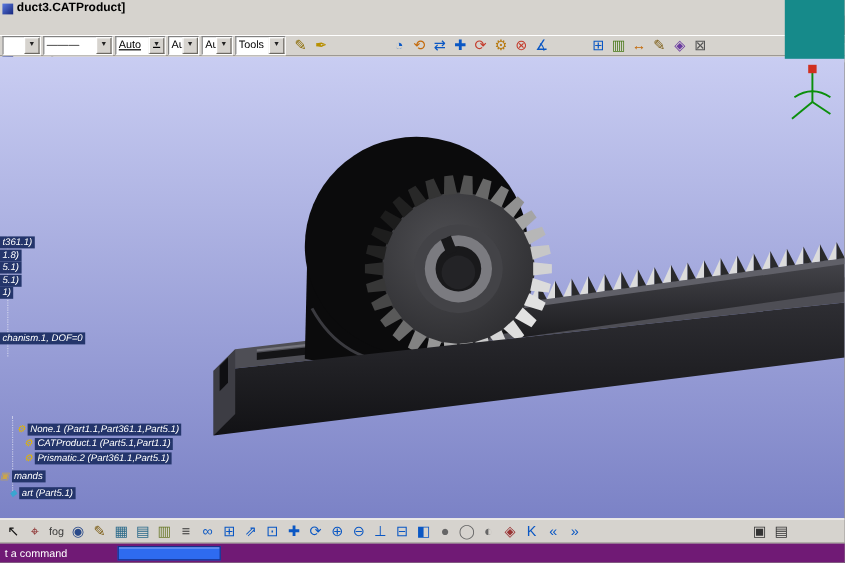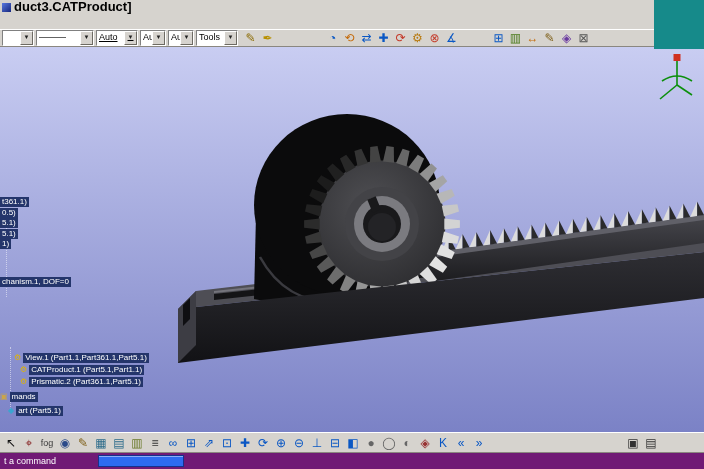--- a/index.html
+++ b/index.html
@@ -1,21 +1,21 @@
 <!DOCTYPE html>
 <html><head>
 <meta charset="utf-8">
 <style>
   html,body{margin:0;padding:0;background:#222;}
   #app{position:relative;width:704px;height:469px;overflow:hidden;
        background:#d6d3ce;font-family:"Liberation Sans",sans-serif;
        -webkit-user-select:none;user-select:none;}
   
   .titlebar{position:absolute;top:0;left:0;width:100%;height:13px;background:#d6d3ce;
-            display:flex;align-items:center;font-size:13px;font-weight:bold;color:#000;}
+            display:flex;align-items:center;font-size:10px;font-weight:bold;color:#000;}
   .appicon{width:9px;height:9px;margin:1px 3px 0 2px;
            background:linear-gradient(135deg,#5a7ae0,#16267c);flex:0 0 auto;}
   .menubar{position:absolute;top:13px;left:0;width:100%;height:16px;background:#d6d3ce;
            display:flex;align-items:center;font-size:10px;color:#000;
            box-shadow:inset 0 1px 0 #ffffff;margin-top:23px;}
   .brand{margin:0 8px 0 2px;white-space:nowrap;}
   .menus{display:flex;list-style:none;margin:0;padding:0;}
   .menus li{padding:1px 7px;cursor:default;}
   .toolbar{position:absolute;top:29px;left:0;width:100%;height:18px;background:#d6d3ce;
            display:flex;align-items:center;box-shadow:inset 0 1px 0 #ffffff, inset 0 -1px 0 #8a8780;}
@@ -26,21 +26,21 @@
                 font-size:6px;text-align:center;line-height:11px;color:#222;}
   .tbicon{min-width:17px;height:16px;line-height:16px;text-align:center;font-size:12px;
           flex:0 0 auto;cursor:default;}
   .spacer1{width:48px;flex:0 0 auto;} .spacer2{width:30px;flex:0 0 auto;}
   
   .viewport{position:absolute;top:47px;left:0;width:704px;height:385px;overflow:hidden;}
   .viewport svg.scene{position:absolute;top:0;left:0;}
   .compass{position:absolute;top:4px;right:4px;}
   .tealcorner{position:absolute;top:0;right:0;width:50px;height:49px;background:#168a8a;z-index:60;}
   
-  .tree{position:absolute;top:0;left:0;width:280px;height:100%;z-index:20;}
+  .tree{position:absolute;top:0;left:0;width:280px;height:100%;z-index:20;font-style:italic;}
   .tree-item{position:absolute;display:flex;align-items:center;height:10px;cursor:default;}
   .tree-ico{font-size:8px;margin-right:2px;line-height:10px;}
   .tree-label{background:#24356b;color:#fff;font-size:8px;line-height:10px;
               padding:0 2px;white-space:nowrap;}
   .treeline{position:absolute;border-left:1px dotted rgba(255,255,255,.5);}
   
   .bottombar{position:absolute;top:432px;left:0;width:100%;height:21px;background:#d6d3ce;
              display:flex;align-items:center;padding-left:2px;box-sizing:border-box;
              box-shadow:inset 0 1px 0 #ffffff, inset 0 -1px 0 #8a8780;}
   .bbicon{min-width:18px;height:18px;line-height:18px;text-align:center;font-size:12px;
@@ -252,37 +252,37 @@
       </g>
     </svg>
 
     <div class="tree" id="tree">
       <div class="treeline" style="left:6px;top:150px;height:100px;"></div>
       <div class="treeline" style="left:10px;top:300px;height:62px;"></div>
     <div class="tree-item" style="top: 150px; left: 0px;">
           <span class="tree-label">t361.1)</span>
         </div>
         <div class="tree-item" style="top: 160.5px; left: 0px;">
-          <span class="tree-label">0.5)</span>
+          <span class="tree-label">1.8)</span>
         </div>
         <div class="tree-item" style="top: 171px; left: 0px;">
           <span class="tree-label">5.1)</span>
         </div>
         <div class="tree-item" style="top: 181.5px; left: 0px;">
           <span class="tree-label">5.1)</span>
         </div>
         <div class="tree-item" style="top: 192px; left: 0px;">
           <span class="tree-label">1)</span>
         </div>
         <div class="tree-item" style="top: 230px; left: 0px;">
           <span class="tree-label">chanism.1, DOF=0</span>
         </div>
         <div class="tree-item" style="top: 306px; left: 14px;">
           <span class="tree-ico" style="color: rgb(224, 180, 0);">⚙</span>
-          <span class="tree-label">View.1 (Part1.1,Part361.1,Part5.1)</span>
+          <span class="tree-label">None.1 (Part1.1,Part361.1,Part5.1)</span>
         </div>
         <div class="tree-item" style="top: 318px; left: 20px;">
           <span class="tree-ico" style="color: rgb(224, 180, 0);">⚙</span>
           <span class="tree-label">CATProduct.1 (Part5.1,Part1.1)</span>
         </div>
         <div class="tree-item" style="top: 330px; left: 20px;">
           <span class="tree-ico" style="color: rgb(224, 180, 0);">⚙</span>
           <span class="tree-label">Prismatic.2 (Part361.1,Part5.1)</span>
         </div>
         <div class="tree-item" style="top: 345px; left: 0px;">

